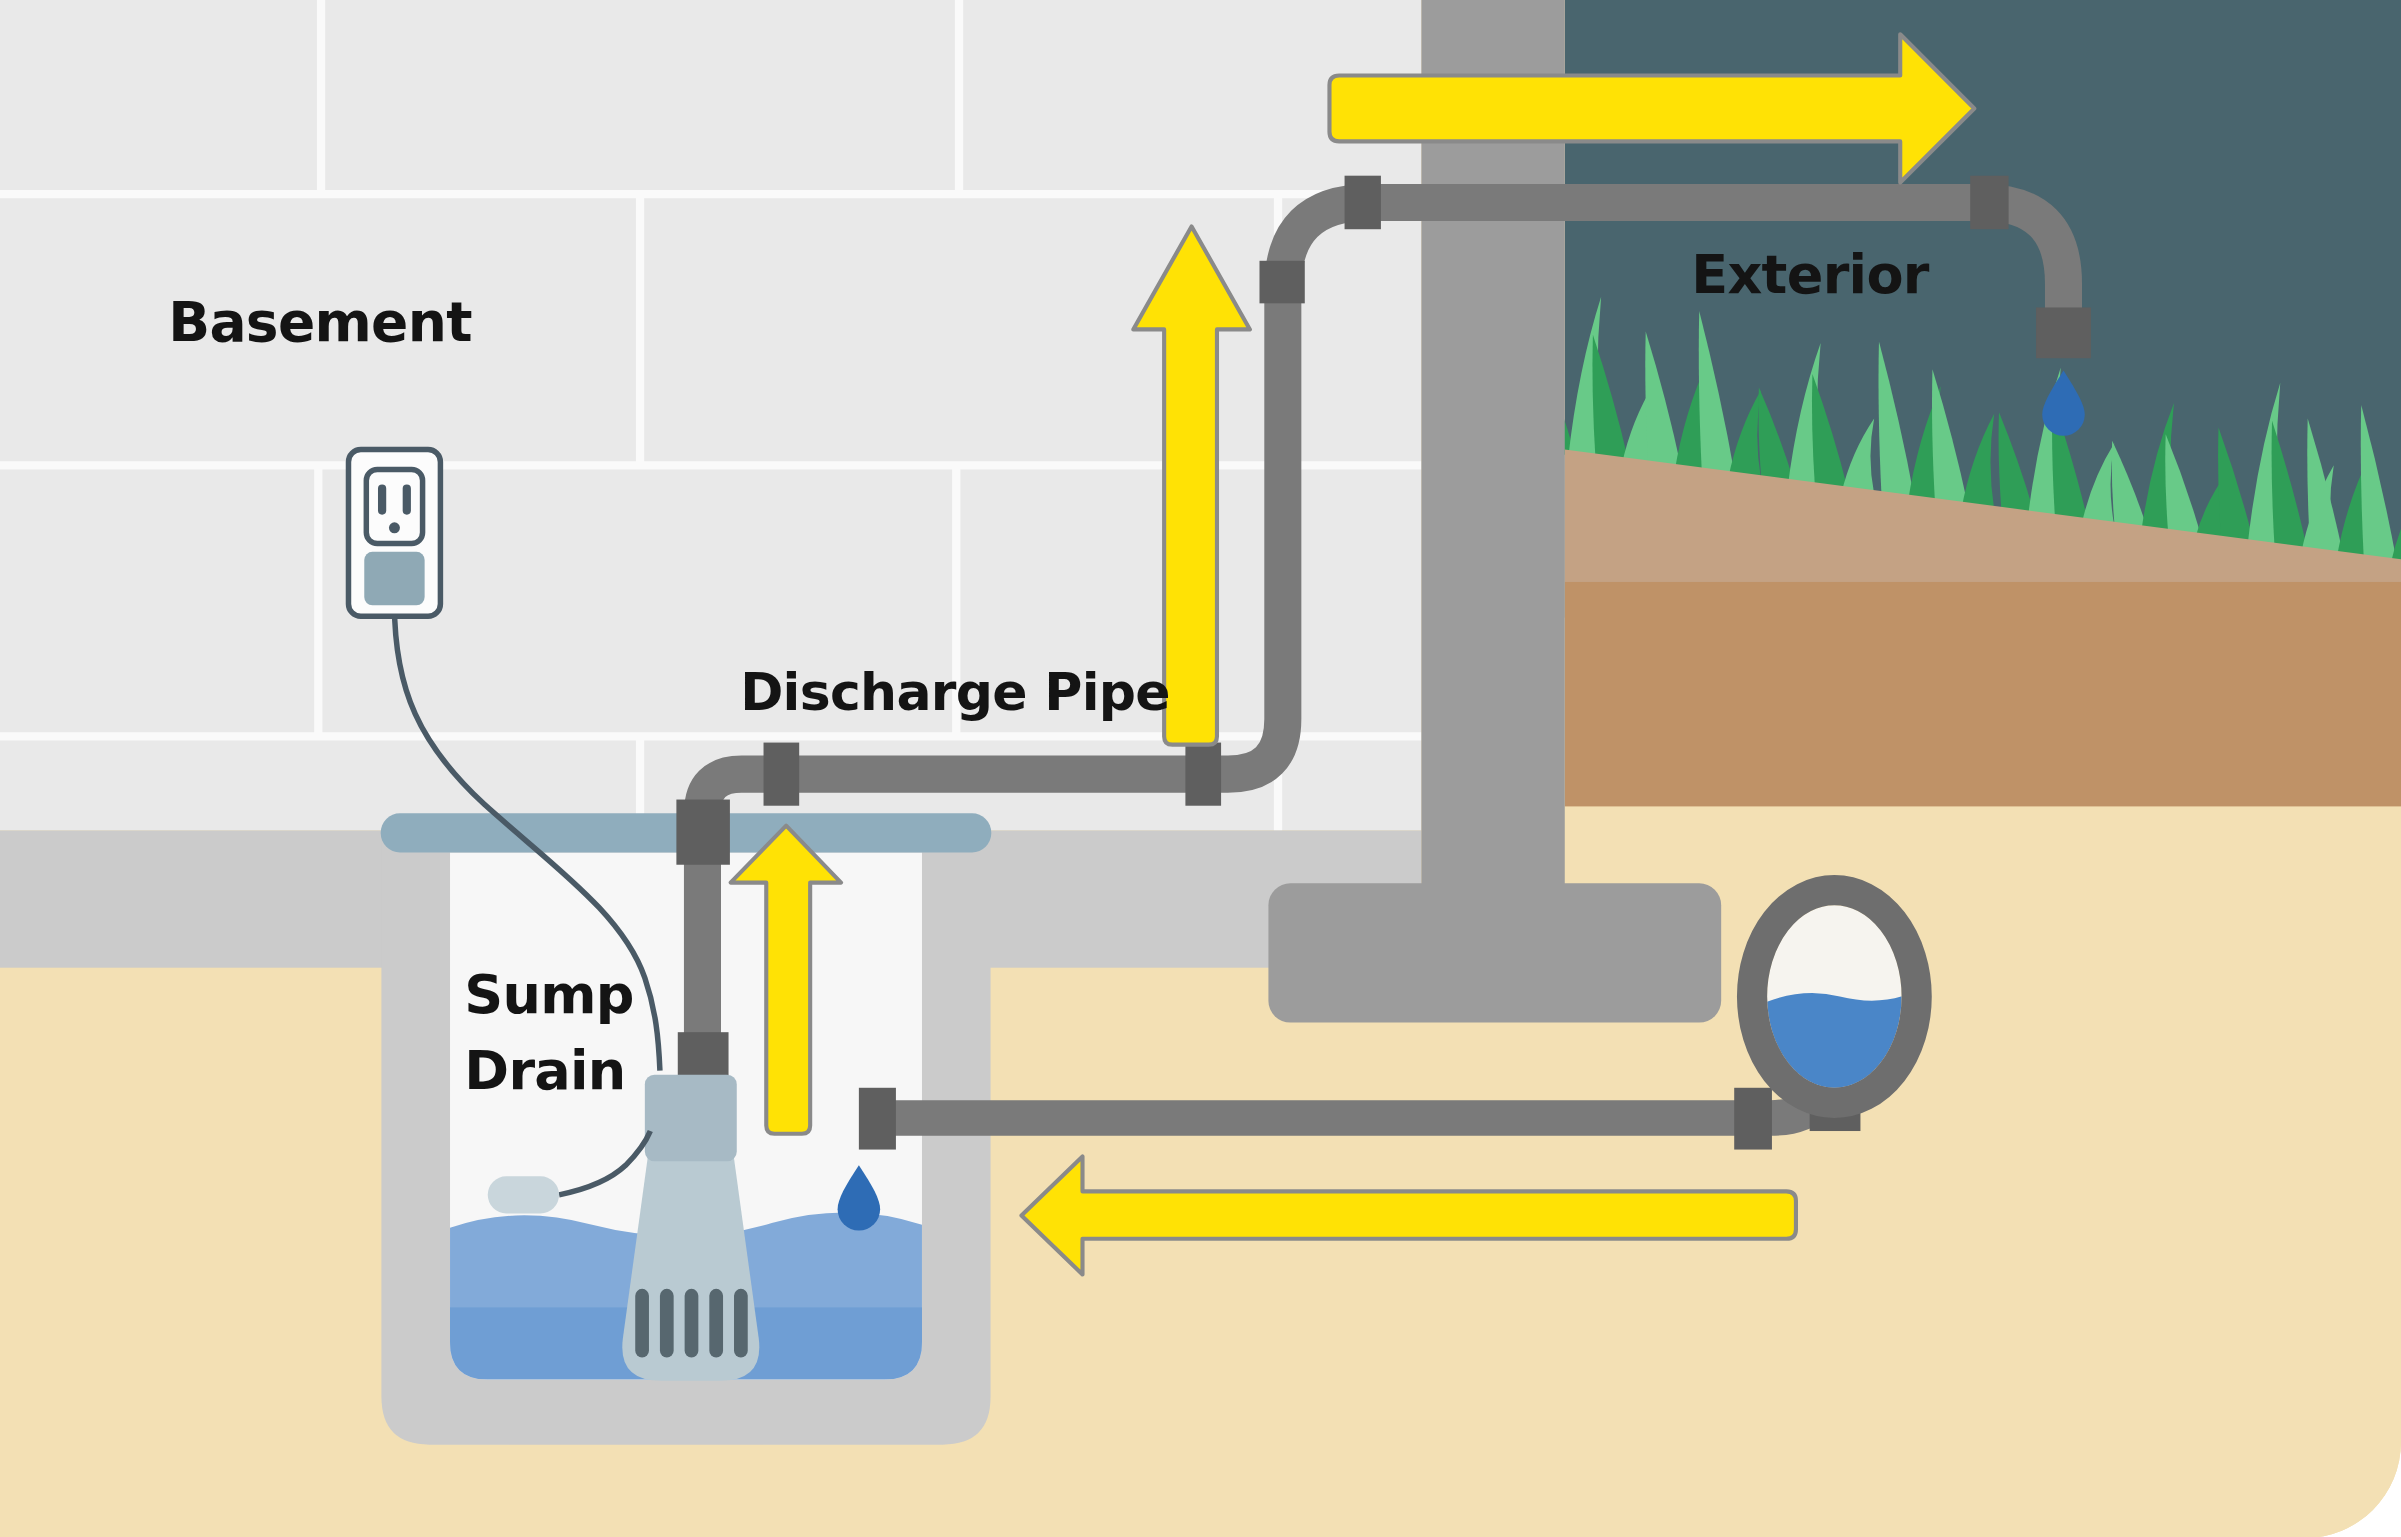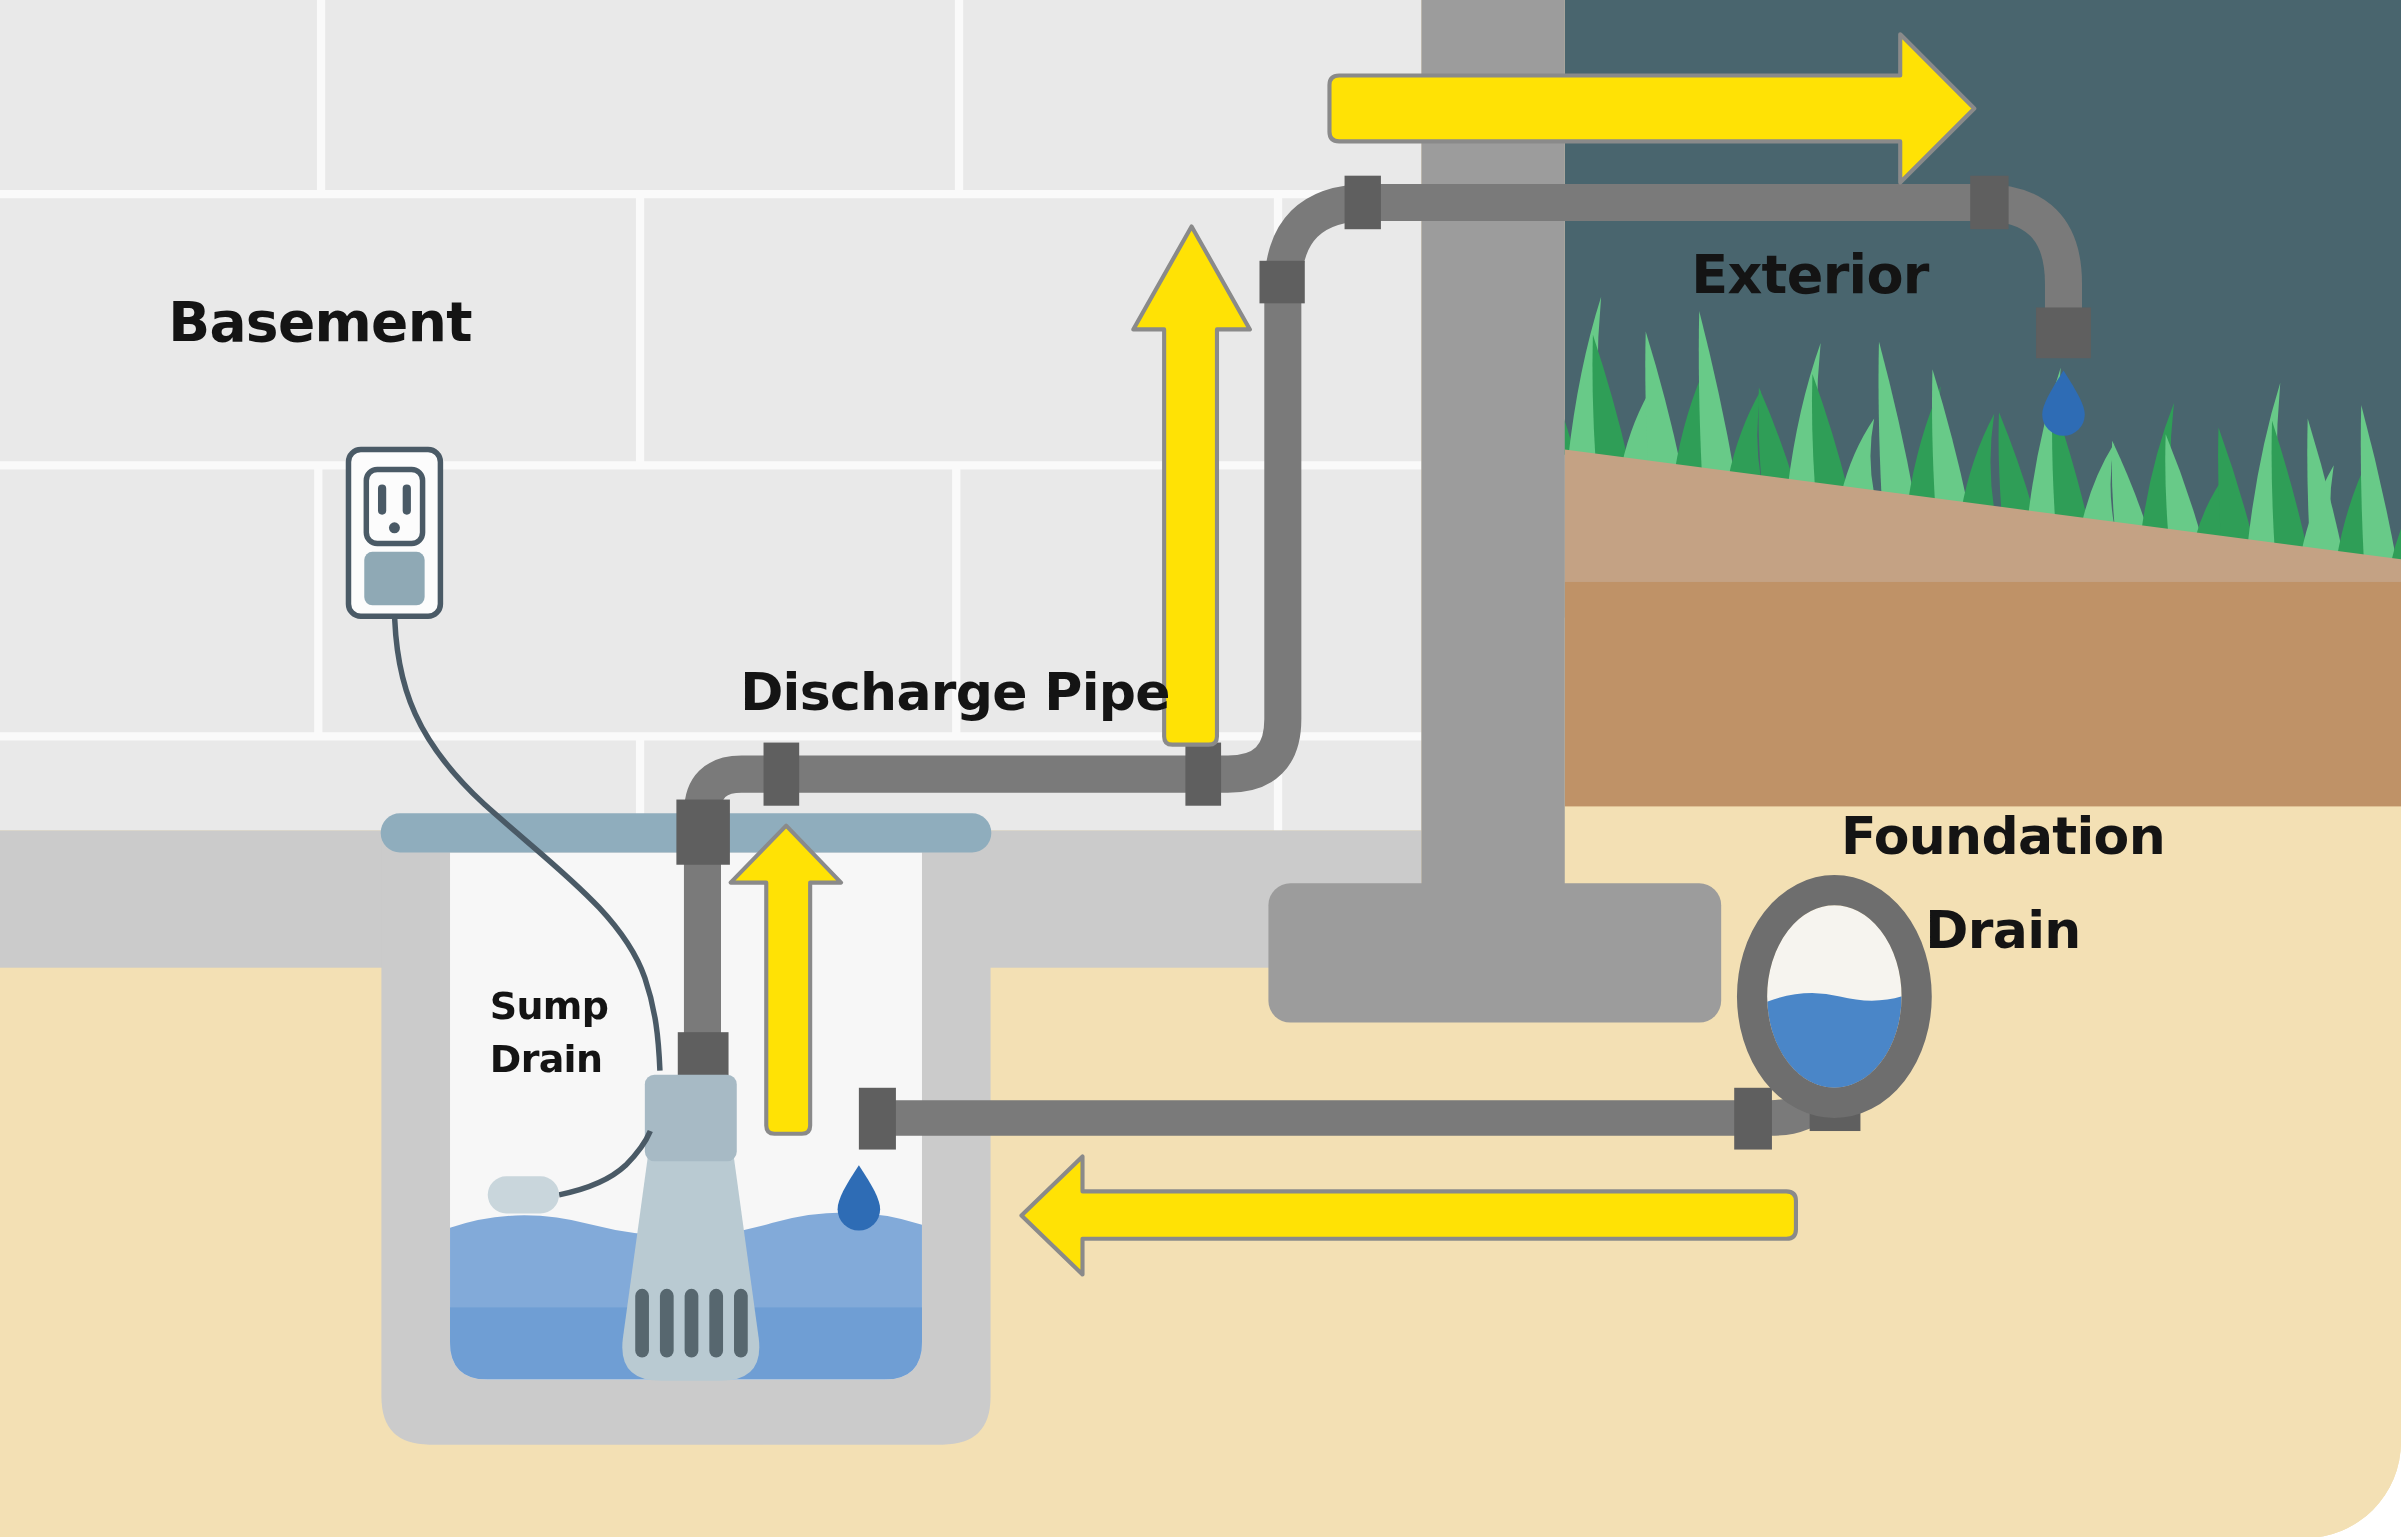--- a/index.html
+++ b/index.html
@@ -16,21 +16,21 @@
   }
   html,body{margin:0;padding:0;background:#ffffff;}
   .canvas{position:relative;width:2401px;height:1538px;background:var(--tan);
           overflow:hidden;border-bottom-right-radius:96px;
           font-family:"DejaVu Sans","Liberation Sans",sans-serif;}
   .canvas svg{position:absolute;left:0;top:0;width:100%;height:100%;display:block;}
   .lbl{position:absolute;transform:translate(-50%,-50%);color:var(--txt);
        font-weight:bold;text-align:center;white-space:nowrap;letter-spacing:-0.7px;}
   .lbl.basement{left:320px;top:322px;font-size:55px;}
   .lbl.discharge{left:955px;top:692px;font-size:52px;}
-  .lbl.sump{left:549px;top:1033px;font-size:38px;line-height:1.4;text-align:left;}
+  .lbl.sump{left:549px;top:1033px;font-size:54px;line-height:1.4;text-align:left;}
   .lbl.exterior{left:1810px;top:274px;font-size:54px;}
   .lbl.foundation{left:2003px;top:884px;font-size:52px;line-height:1.8;}
 </style>
 </head>
 <body>
 
 <div class="canvas">
 <svg viewBox="0 0 3500 2241" preserveAspectRatio="none">
 
   <rect x="0" y="0" width="3500" height="2241" fill="var(--tan)"></rect>
@@ -172,16 +172,14 @@
 
   <path d="M1252 1698 C1232 1728 1221 1748 1221 1762 A31 31 0 0 0 1283 1762 C1283 1748 1272 1728 1252 1698 Z" fill="var(--drop)"></path>
   <path d="M3008 540 C2988 571 2977 591 2977 604 A31 31 0 0 0 3039 604 C3039 591 3028 571 3008 540 Z" fill="var(--drop)"></path>
 </svg>
 
   <div class="lbl discharge">Discharge Pipe</div>
   <div class="lbl basement">Basement</div>
   <div class="lbl sump"><span>Sump</span><br>
     <span>Drain</span></div>
   <div class="lbl exterior">Exterior</div>
-  <div class="lbl foundation"><span>Foundation</span><br>
-    <span>Drain</span></div>
 </div>
 
 
 </body></html>

